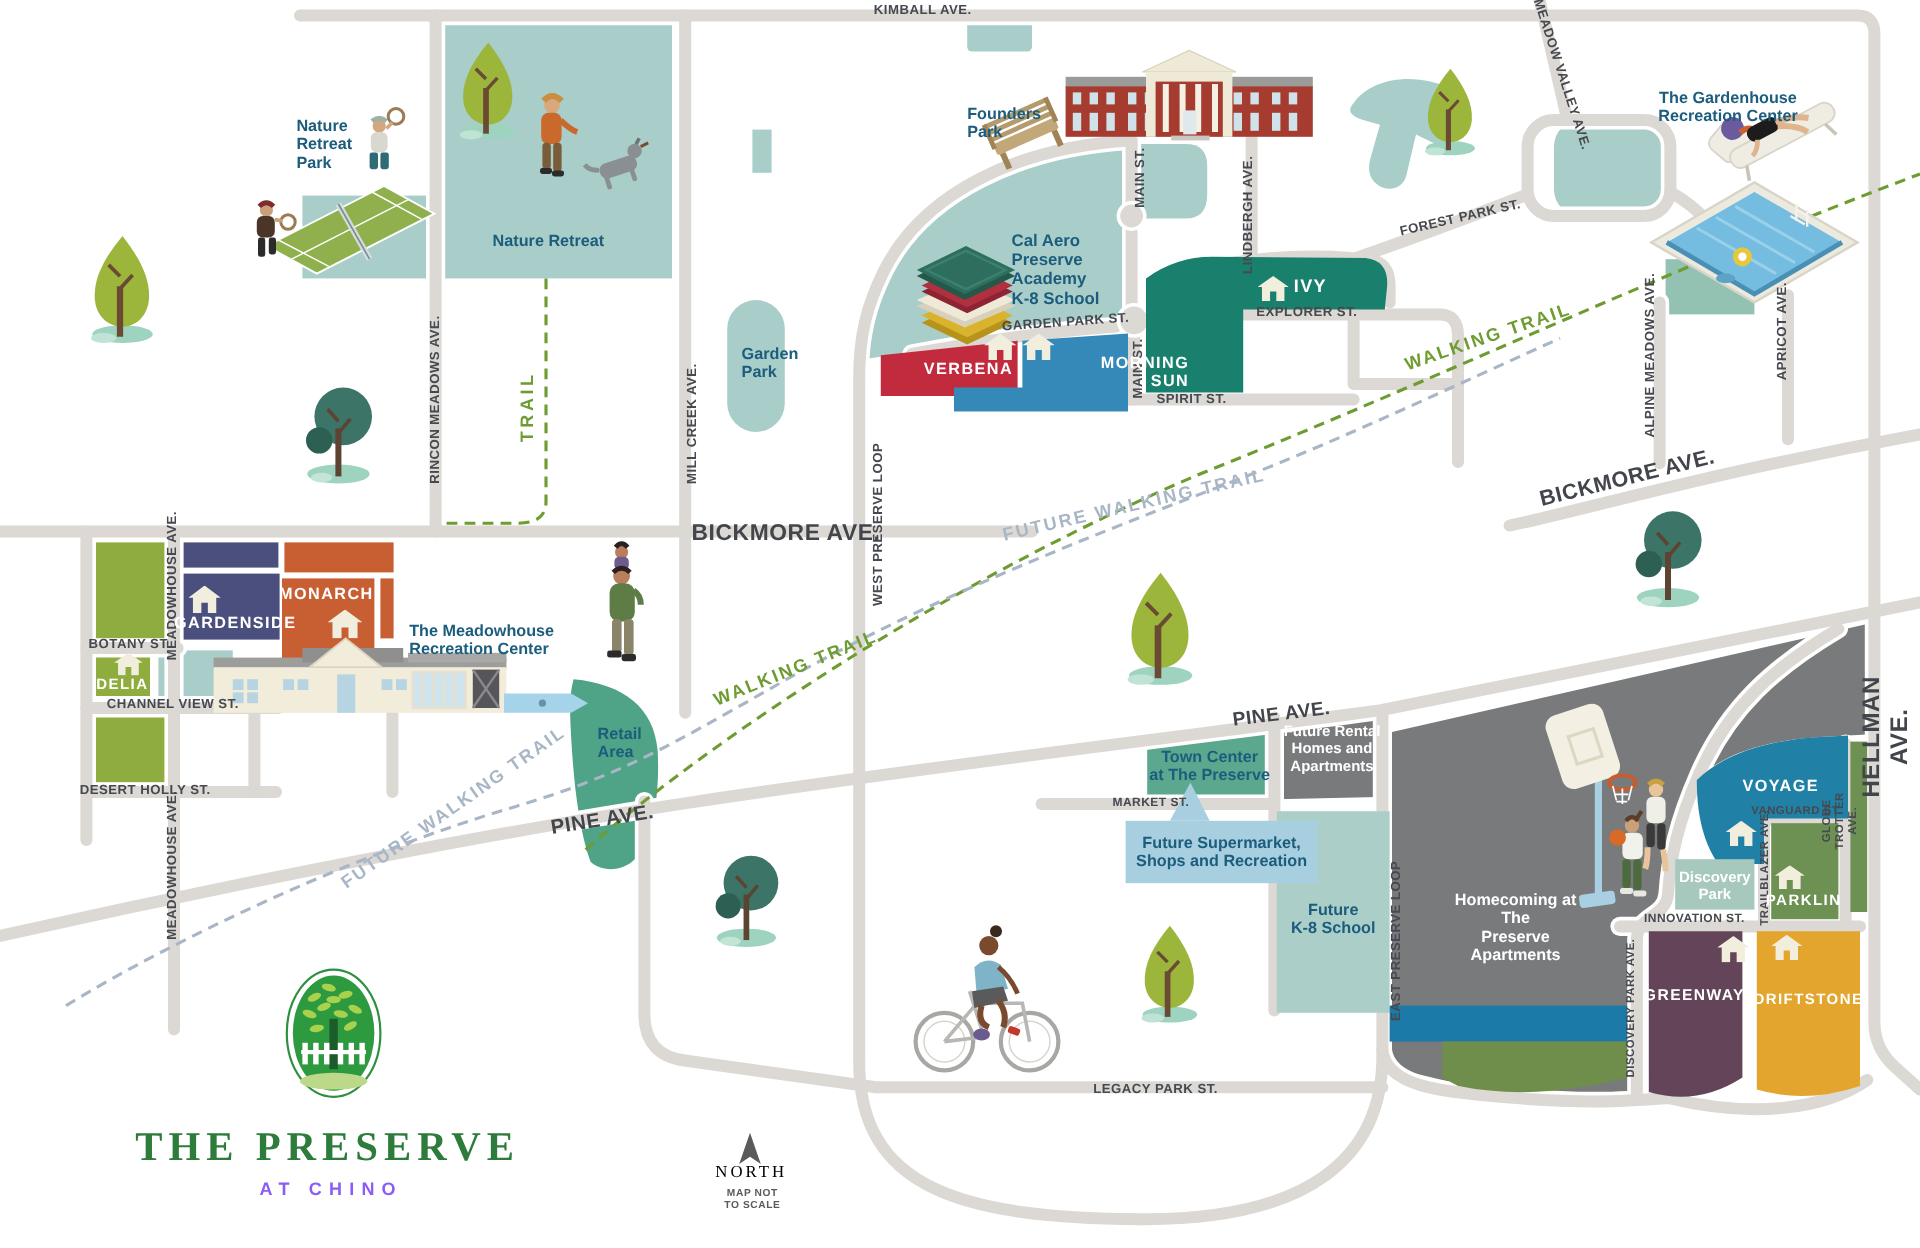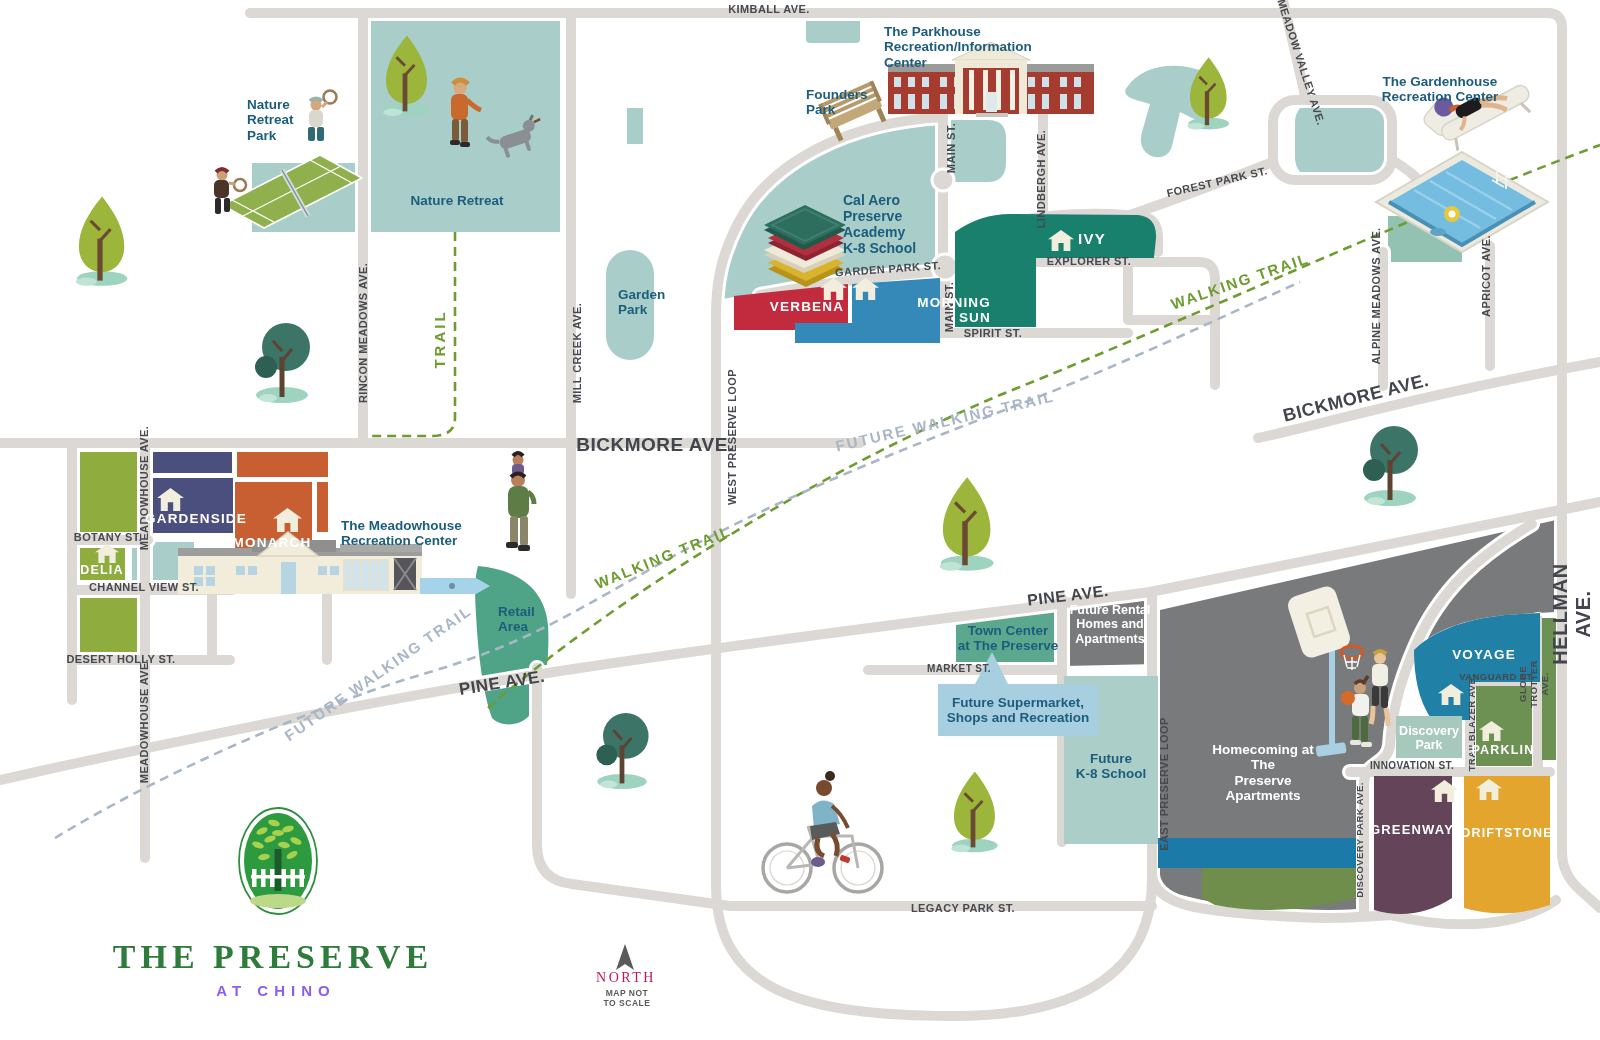--- a/index.html
+++ b/index.html
@@ -414,23 +414,20 @@
 <div class="lbl trf c" style="left:378px;top:673px;transform:translate(-50%,-50%) rotate(-35deg);">FUTURE WALKING TRAIL</div>
 
 <div class="lbl pl" style="left:247px;top:97px;">Nature
 Retreat
 Park</div>
 <div class="lbl pl c" style="left:457px;top:201px;transform:translate(-50%,-50%);">Nature Retreat</div>
 <div class="lbl pl" style="left:618px;top:287px;">Garden
 Park</div>
 <div class="lbl pl" style="left:806px;top:87px;">Founders
 Park</div>
-<div class="lbl pl" style="left:884px;top:24px;">The Parkhouse
-Recreation/Information
-Center</div>
 <div class="lbl pl" style="left:843px;top:193px;font-size:14px;">Cal Aero
 Preserve
 Academy
 K-8 School</div>
 <div class="lbl pl c" style="left:1440px;top:89px;transform:translate(-50%,-50%);">The Gardenhouse
 Recreation Center</div>
 <div class="lbl pl" style="left:341px;top:518px;">The Meadowhouse
 Recreation Center</div>
 <div class="lbl pl" style="left:498px;top:604px;">Retail
 Area</div>
@@ -447,37 +444,37 @@
 The
 Preserve
 Apartments</div>
 <div class="lbl wh c" style="left:1429px;top:738px;font-size:12.5px;transform:translate(-50%,-50%);">Discovery
 Park</div>
 
 <div class="lbl nb c" style="left:790px;top:307px;transform:translate(-50%,-50%);margin-left:17px;">VERBENA</div>
 <div class="lbl nb c" style="left:946px;top:310px;width:90px;transform:translate(-50%,-50%);text-align:right;">MORNING SUN</div>
 <div class="lbl nb c" style="left:1092px;top:239px;font-size:15px;transform:translate(-50%,-50%);">IVY</div>
 <div class="lbl nb c" style="left:196px;top:519px;transform:translate(-50%,-50%);">GARDENSIDE</div>
-<div class="lbl nb c" style="left:272px;top:495px;transform:translate(-50%,-50%);margin-top:48px;">MONARCH</div>
+<div class="lbl nb c" style="left:272px;top:495px;transform:translate(-50%,-50%);">MONARCH</div>
 <div class="lbl nb c" style="left:102px;top:570px;font-size:12.5px;transform:translate(-50%,-50%);">DELIA</div>
 <div class="lbl nb c" style="left:1484px;top:655px;transform:translate(-50%,-50%);">VOYAGE</div>
 <div class="lbl nb c" style="left:1503px;top:750px;font-size:12.5px;transform:translate(-50%,-50%);">PARKLIN</div>
 <div class="lbl nb c" style="left:1412px;top:830px;font-size:13px;transform:translate(-50%,-50%);">GREENWAY</div>
 <div class="lbl nb c" style="left:1507px;top:833px;font-size:12.5px;transform:translate(-50%,-50%);">DRIFTSTONE</div>
 
 <div class="house" style="left:157px;top:488px;width:27px;height:23px;"></div>
 <div class="house" style="left:273px;top:508px;width:29px;height:24px;"></div>
 <div class="house" style="left:95px;top:544px;width:24px;height:19px;"></div>
 <div class="house" style="left:820px;top:278px;width:27px;height:22px;"></div>
 <div class="house" style="left:852px;top:278px;width:27px;height:22px;"></div>
 <div class="house" style="left:1048px;top:230px;width:26px;height:21px;"></div>
 <div class="house" style="left:1438px;top:684px;width:26px;height:21px;"></div>
 <div class="house" style="left:1479px;top:721px;width:25px;height:20px;"></div>
 <div class="house" style="left:1431px;top:780px;width:27px;height:22px;"></div>
 <div class="house" style="left:1476px;top:779px;width:26px;height:21px;"></div>
 
 <div class="lbl serif c" style="left:273px;top:957px;font-size:34px;font-weight:bold;color:#2d7c3b;letter-spacing:5px;transform:translate(-50%,-50%);white-space:nowrap;">THE PRESERVE</div>
 <div class="lbl c" style="left:276px;top:991px;font-size:15px;font-weight:bold;color:#8b5cf6;letter-spacing:6px;transform:translate(-50%,-50%);white-space:nowrap;">AT CHINO</div>
-<div class="lbl serif c" style="left:626px;top:978px;font-size:14px;color:#be185d;letter-spacing:2.5px;transform:translate(-50%,-50%);">NORTH</div>
+<div class="lbl serif c" style="left:626px;top:978px;font-size:14px;color:#000000;letter-spacing:2.5px;transform:translate(-50%,-50%);">NORTH</div>
 <div class="lbl c" style="left:627px;top:999px;font-size:8.5px;font-weight:bold;color:#5a5a58;letter-spacing:.5px;transform:translate(-50%,-50%);">MAP NOT
 TO SCALE</div>
 
 </div>
 
 </body></html>

